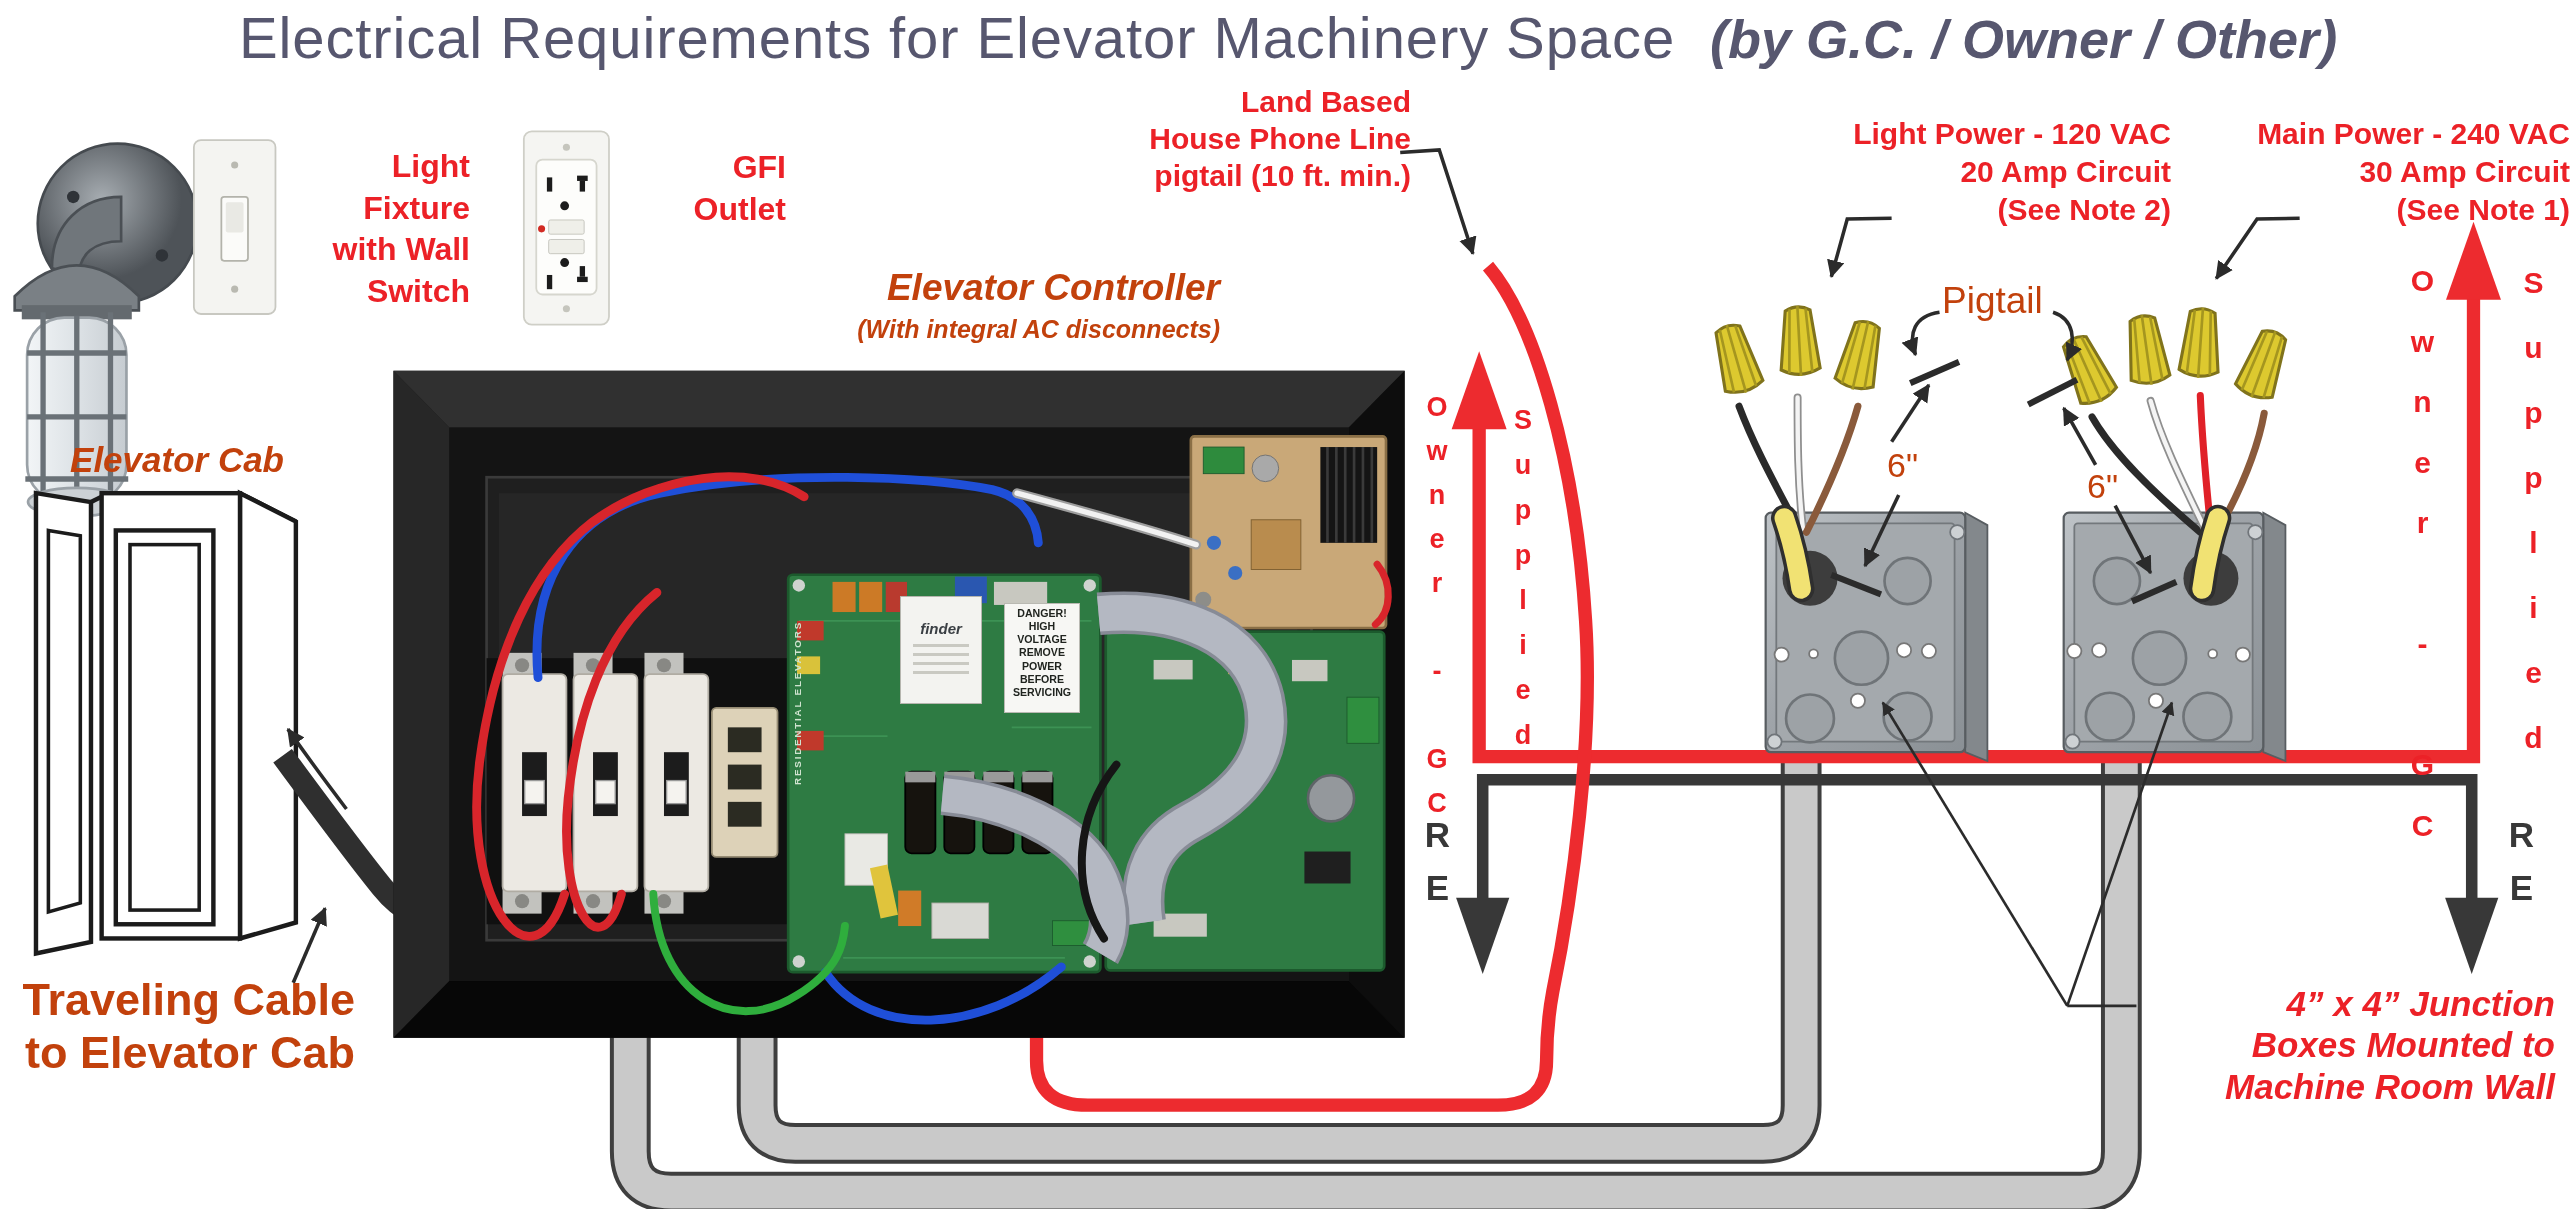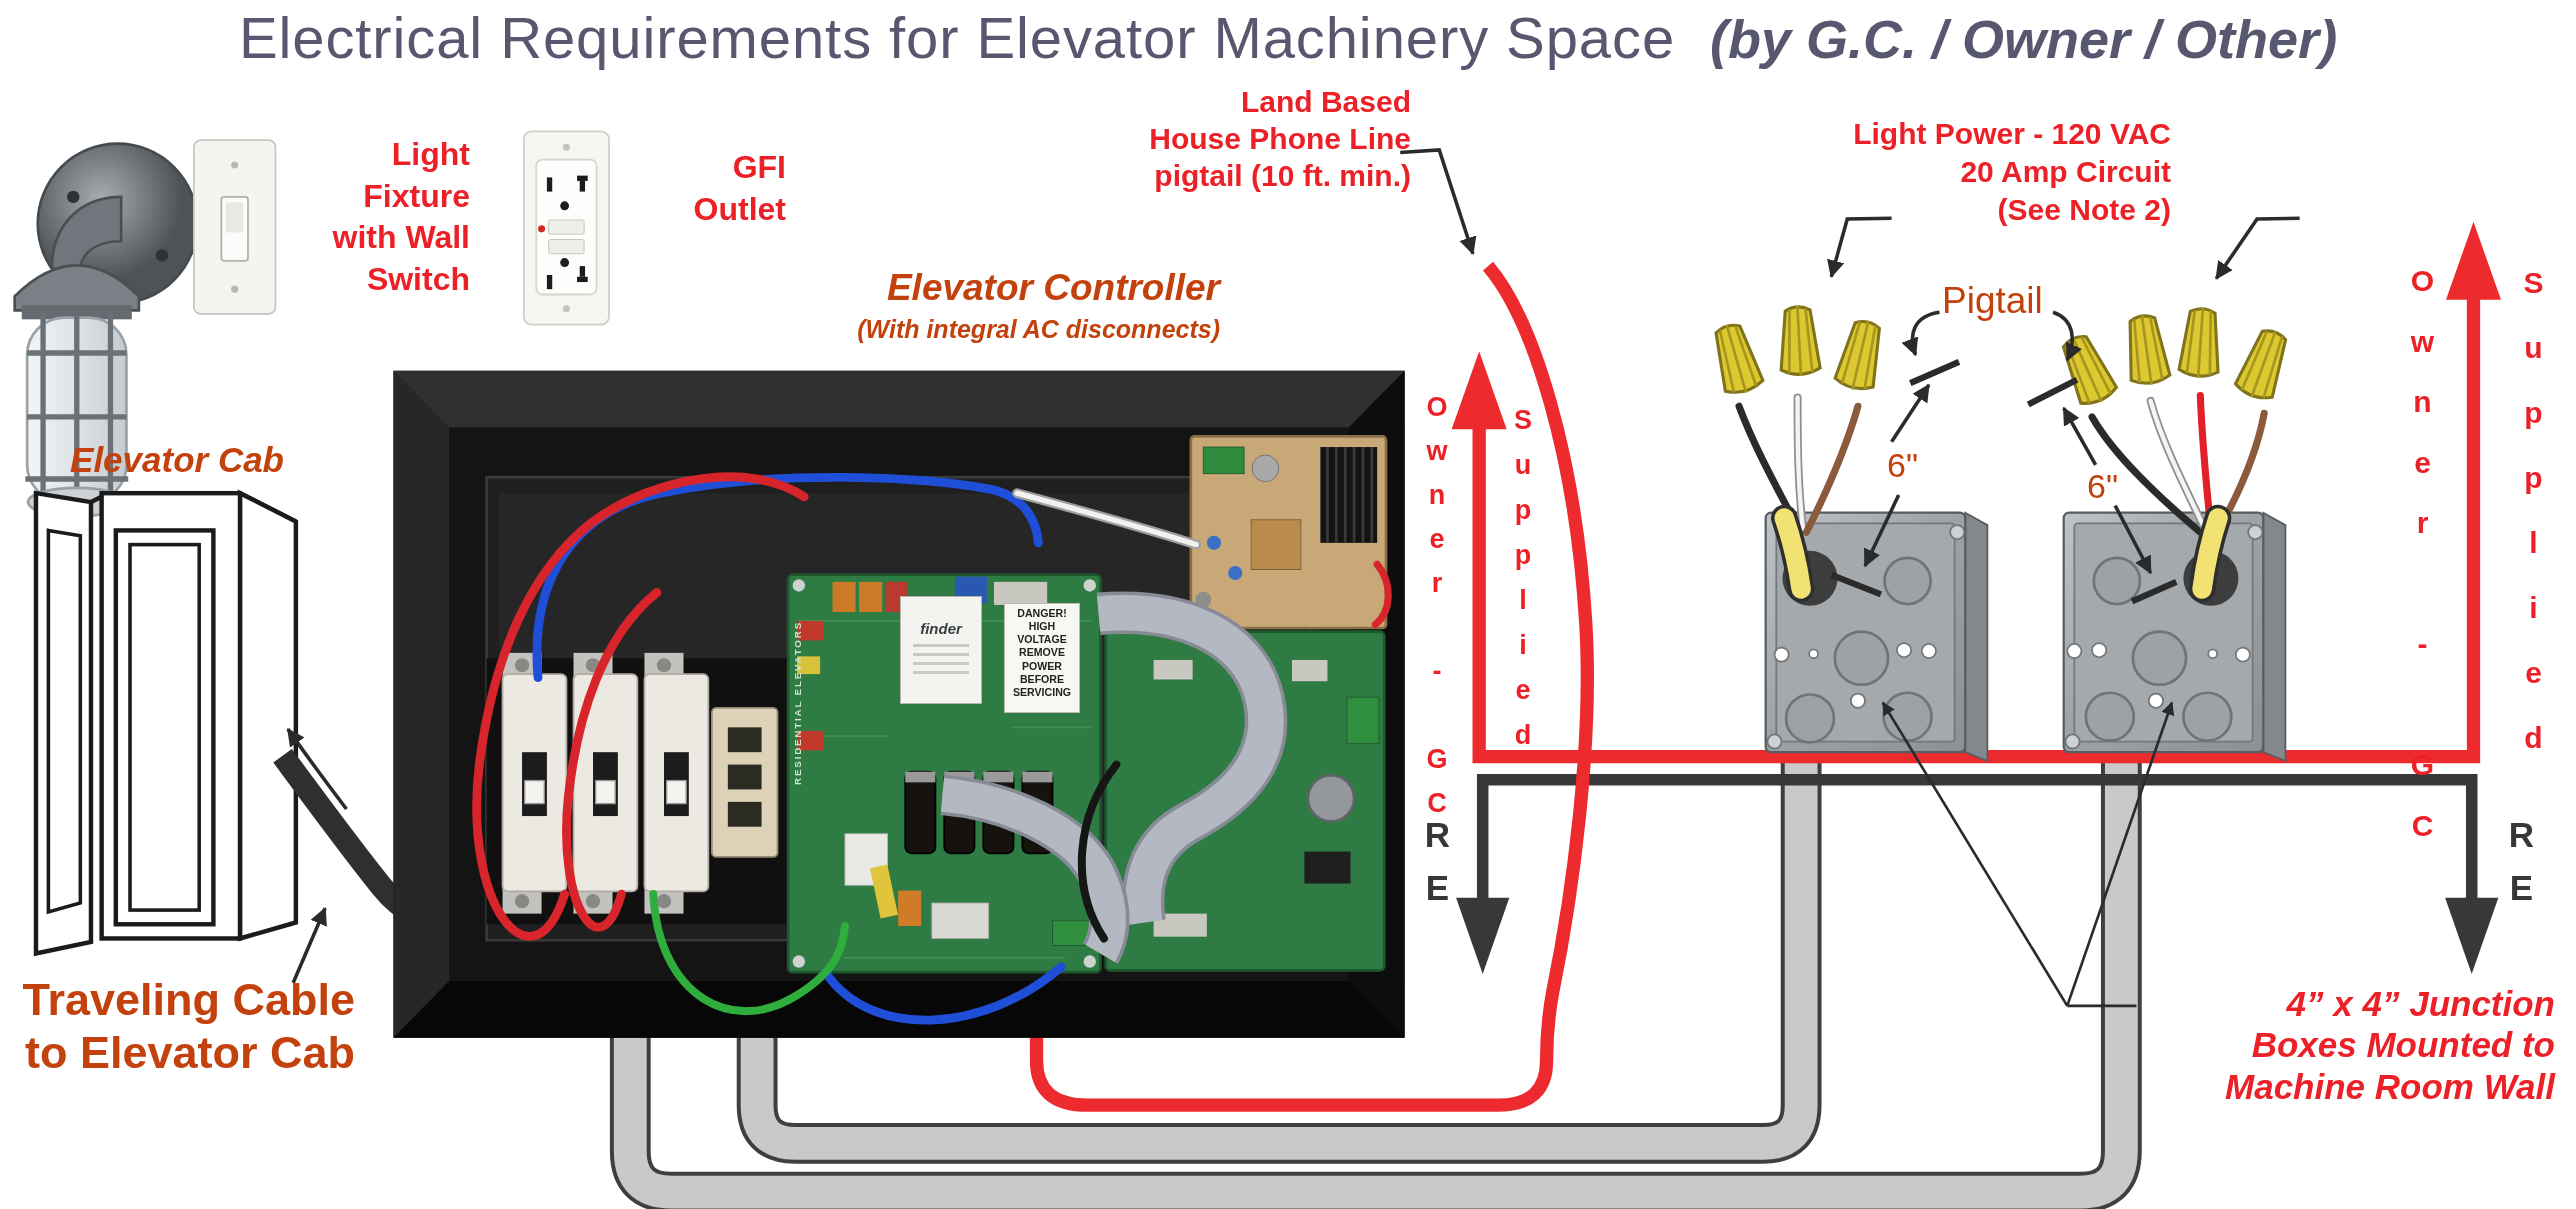--- a/index.html
+++ b/index.html
@@ -338,39 +338,42 @@
     <path stroke-width="3" d="M2330,1134 L2408,1134"></path>
     <path d="M390,912 Q352,862 324,822" marker-end="url(#ah)"></path>
     <path d="M330,1108 L366,1024" marker-end="url(#ah)"></path>
   </g>
 </svg>
 
 <div class="title-row">
   <span class="title-main">Electrical Requirements for Elevator Machinery Space</span><span class="title-by">(by G.C. / Owner / Other)</span>
 </div>
 
-<div class="lbl red b ctr" style="left:284px;top:134px;width:186px;font-size:32px;line-height:1.3;">Light
+<div class="lbl red b ctr" style="left:284px;top:146px;width:186px;font-size:32px;line-height:1.3;">Light
 Fixture
 with Wall
 Switch</div>
 
 <div class="lbl red b ctr" style="left:635px;top:147px;width:151px;font-size:32px;line-height:1.3;">GFI
 Outlet</div>
 
 <div class="lbl dark bi ctr" style="left:688px;top:268px;width:532px;font-size:37px;line-height:1.1;">Elevator Controller</div>
 <div class="lbl dark bi ctr" style="left:688px;top:316px;width:532px;font-size:25px;line-height:1.1;">(With integral AC disconnects)</div>
 
 <div class="lbl red b ctr" style="left:1100px;top:83px;width:311px;font-size:30px;line-height:1.24;">Land Based
 House Phone Line
 pigtail (10 ft. min.)</div>
 
 <div class="lbl red b ctr" style="left:1852px;top:115px;width:319px;font-size:30px;line-height:1.26;">Light Power - 120 VAC
 20 Amp Circuit
 (See Note 2)</div>
 
+<div class="lbl red b ctr" style="left:2236px;top:115px;width:334px;font-size:30px;line-height:1.26;">Main Power - 240 VAC
+30 Amp Circuit
+(See Note 1)</div>
 
 <div class="lbl dark" style="left:1942px;top:280px;font-size:37px;">Pigtail</div>
 
 <div class="lbl dark" style="left:1887px;top:446px;font-size:34px;">6"</div>
 <div class="lbl dark" style="left:2087px;top:467px;font-size:34px;">6"</div>
 
 <div class="lbl dark bi ctr" style="left:27px;top:440px;width:257px;font-size:35px;">Elevator Cab</div>
 
 <div class="lbl dark b ctr" style="left:0px;top:973px;width:355px;font-size:45px;line-height:1.18;">Traveling Cable
 to Elevator Cab</div>

